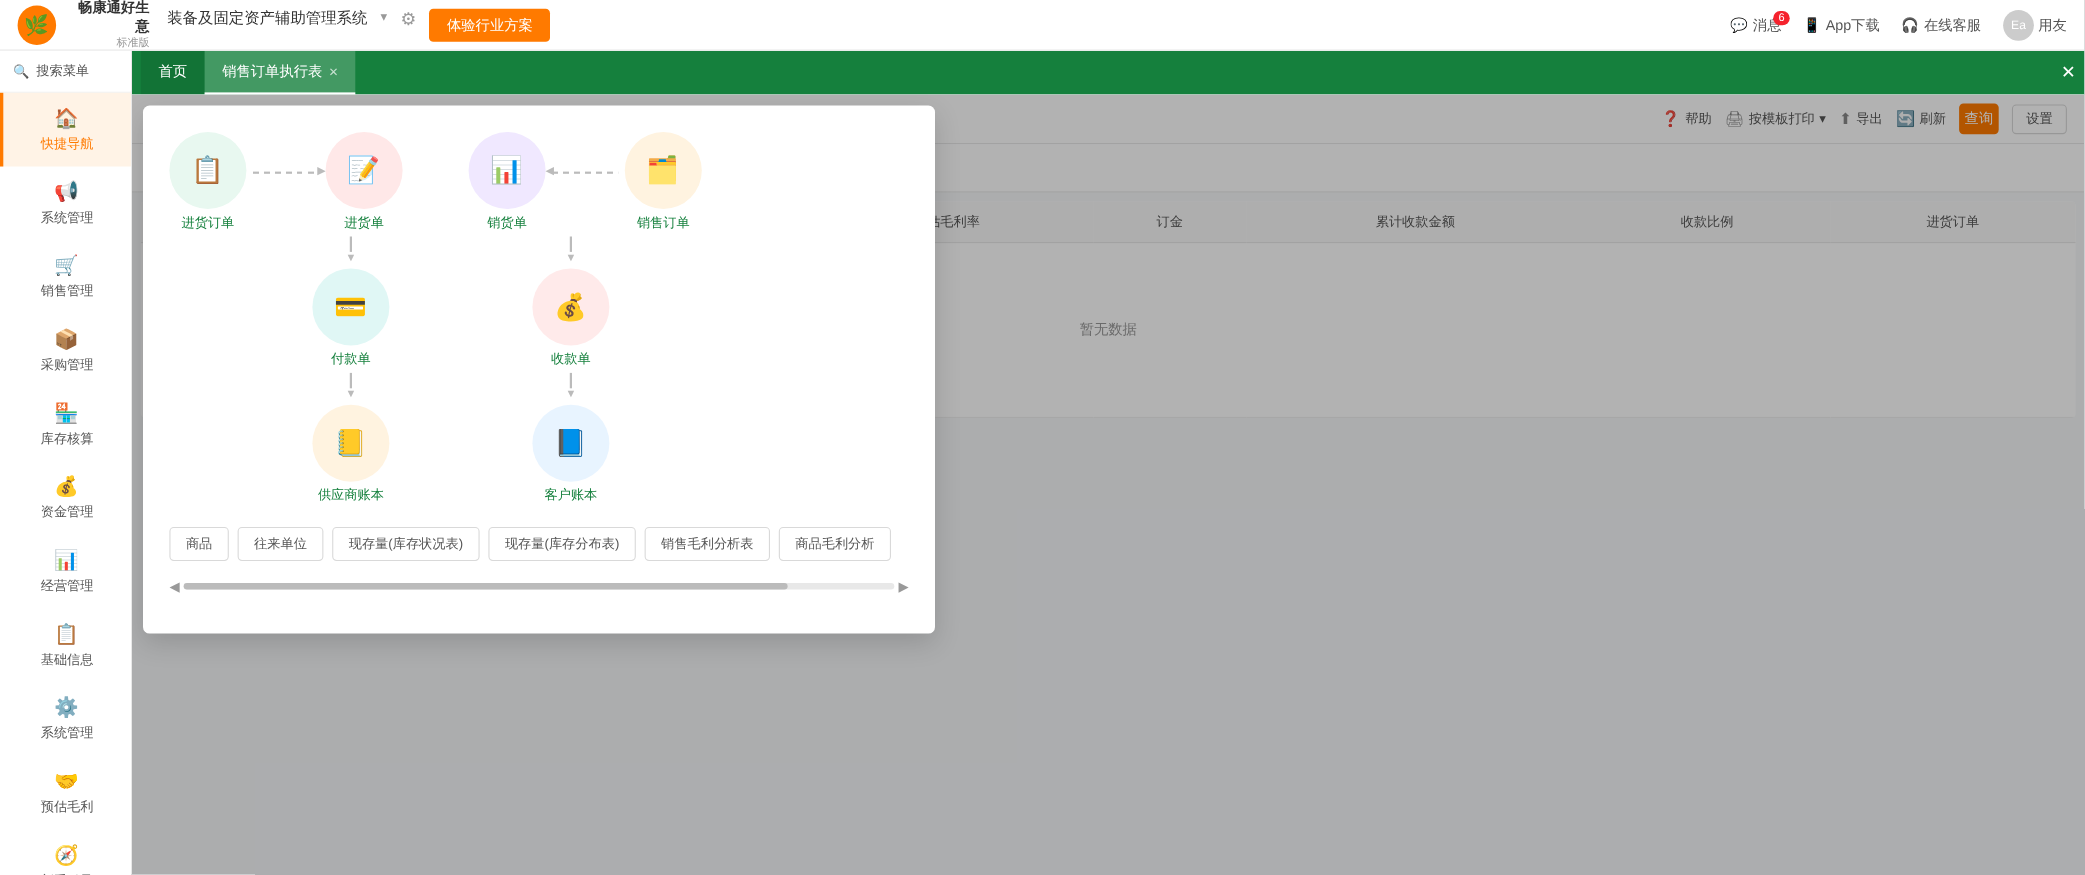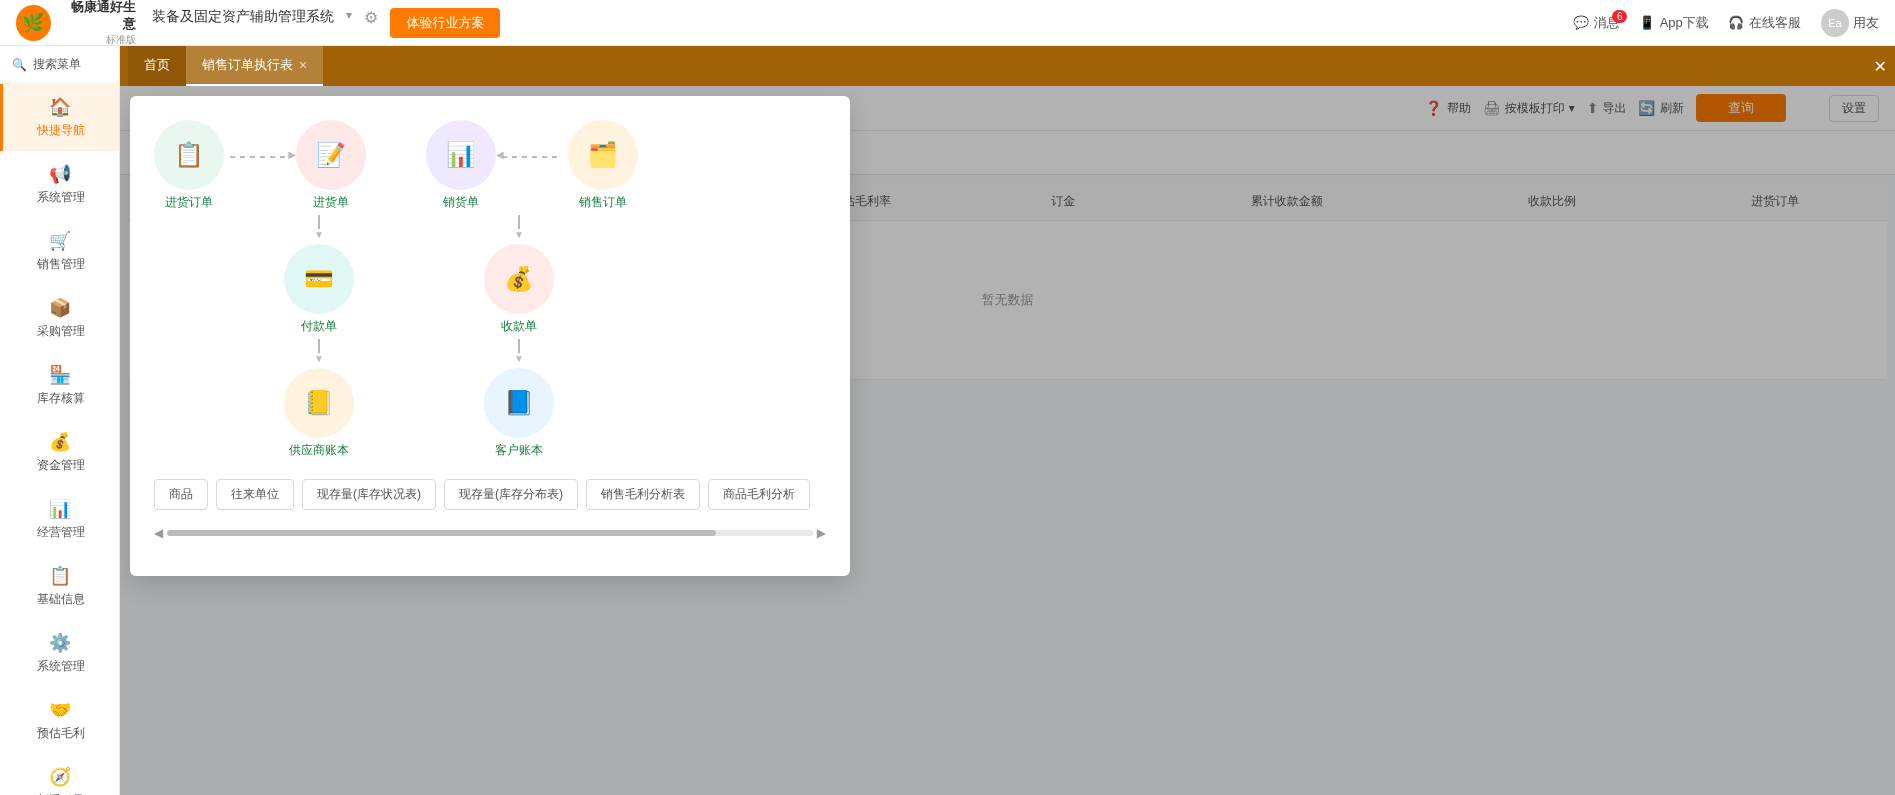--- a/index.html
+++ b/index.html
@@ -157,21 +157,21 @@
     
     .content-area {
       flex: 1;
       display: flex;
       flex-direction: column;
       overflow: hidden;
     }
 
     
     .tab-bar {
-      background: #a16207;
+      background: #15803d;
       display: flex;
       align-items: center;
       height: 40px;
       padding: 0 8px;
     }
     .tab-item {
       display: flex;
       align-items: center;
       gap: 6px;
       padding: 0 16px;
@@ -219,34 +219,33 @@
       gap: 4px;
       color: #555;
       font-size: 12px;
       cursor: pointer;
     }
     .toolbar-btn .icon { color: #888; font-size: 14px; }
     .query-btn {
       background: #ff7a00;
       color: white;
       border: none;
-      padding: 5px 32px;
+      padding: 5px 5px;
       border-radius: 4px;
       cursor: pointer;
       font-size: 13px;
     }
     .set-btn {
       background: #fff;
       color: #555;
       border: 1px solid #d9d9d9;
       padding: 4px 12px;
       border-radius: 4px;
       cursor: pointer;
       font-size: 12px;
-      margin-left: 31px;
     }
 
     
     .filter-bar {
       display: flex;
       align-items: center;
       gap: 12px;
       padding: 8px 16px;
       background: #fff;
       border-bottom: 1px solid #e8e8e8;

